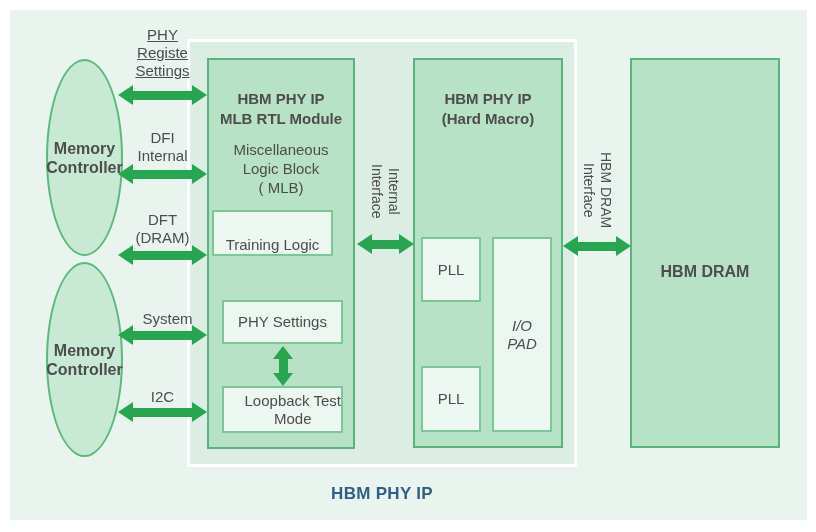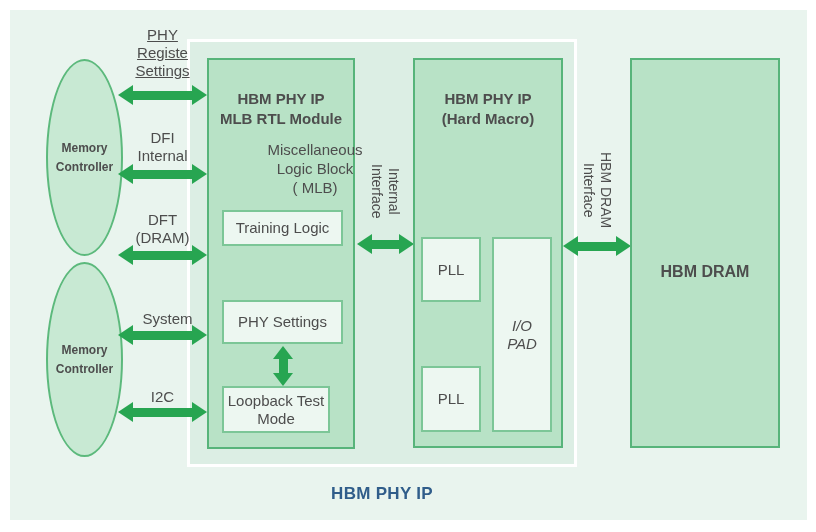--- a/index.html
+++ b/index.html
@@ -12,21 +12,21 @@
   .abs{position:absolute;}
   .bg{left:10px;top:10px;width:797px;height:510px;background:#e9f4ee;}
   .panel{left:187px;top:39px;width:390px;height:428px;background:#dceee4;
          border:3px solid #ffffff;box-sizing:border-box;}
   .gbox{background:#b8e2c6;border:2px solid #57b47a;box-sizing:border-box;}
   .lbox{background:#edf7f1;border:2px solid #7cc697;box-sizing:border-box;
         display:flex;align-items:center;justify-content:center;
         text-align:center;font-size:15px;line-height:18px;white-space:pre-line;}
   .ellipse{background:#c8e9d3;border:2px solid #5cb97c;border-radius:50%;
         box-sizing:border-box;display:flex;align-items:center;justify-content:center;
-        text-align:center;font-weight:bold;font-size:12px;line-height:19px;white-space:pre-line;}
+        text-align:center;font-weight:bold;font-size:16px;line-height:19px;white-space:pre-line;}
   .lbl{white-space:pre-line;text-align:center;font-size:15px;line-height:18px;}
   .title{white-space:pre-line;text-align:center;font-weight:bold;font-size:15px;line-height:20px;}
   .sub{white-space:pre-line;text-align:center;font-size:15px;line-height:19px;}
   .vwrap{display:flex;align-items:center;justify-content:center;}
   .vtext{writing-mode:vertical-rl;white-space:pre;text-align:center;
          font-size:14px;line-height:17px;}
   .dram-lbl{text-align:center;font-weight:bold;font-size:16px;}
   .footer{text-align:center;font-weight:bold;font-size:17px;color:#305d8a;letter-spacing:.3px;}
   
   .arrow-h{display:flex;align-items:center;}
@@ -89,30 +89,30 @@
 </div>
 <div class="abs arrow-h" style="left:118px;top:402px;width:89px;height:20px;">
   <span class="hd-l"></span>
     <span class="shaft"></span>
     <span class="hd-r"></span>
 </div>
 
 <div class="abs gbox" style="left:207px;top:58px;width:148px;height:391px;"></div>
 <div class="abs title" style="left:207px;top:89px;width:148px;">HBM PHY IP
 MLB RTL Module</div>
-<div class="abs sub" style="left:207px;top:140px;width:148px;padding-left:34px;">Miscellaneous
+<div class="abs sub" style="left:207px;top:140px;width:148px;">Miscellaneous
 Logic Block
 ( MLB)</div>
-<div class="abs lbox" style="left:222px;top:210px;width:121px;height:36px;">
+<div class="abs lbox" style="left:212px;top:210px;width:121px;height:46px;align-items:flex-end;">
   <span>Training Logic</span>
 </div>
 <div class="abs lbox" style="left:222px;top:300px;width:121px;height:44px;">
   <span>PHY Settings</span>
 </div>
-<div class="abs lbox" style="left:222px;top:386px;width:108px;height:47px;">
+<div class="abs lbox" style="left:222px;top:386px;width:121px;height:47px;justify-content:flex-end;">
   <span>Loopback Test
 Mode</span>
 </div>
 
 <div class="abs arrow-v" style="left:273px;top:346px;width:20px;height:40px;">
   <span class="hd-t"></span>
     <span class="shaft"></span>
     <span class="hd-b"></span>
 </div>
 

